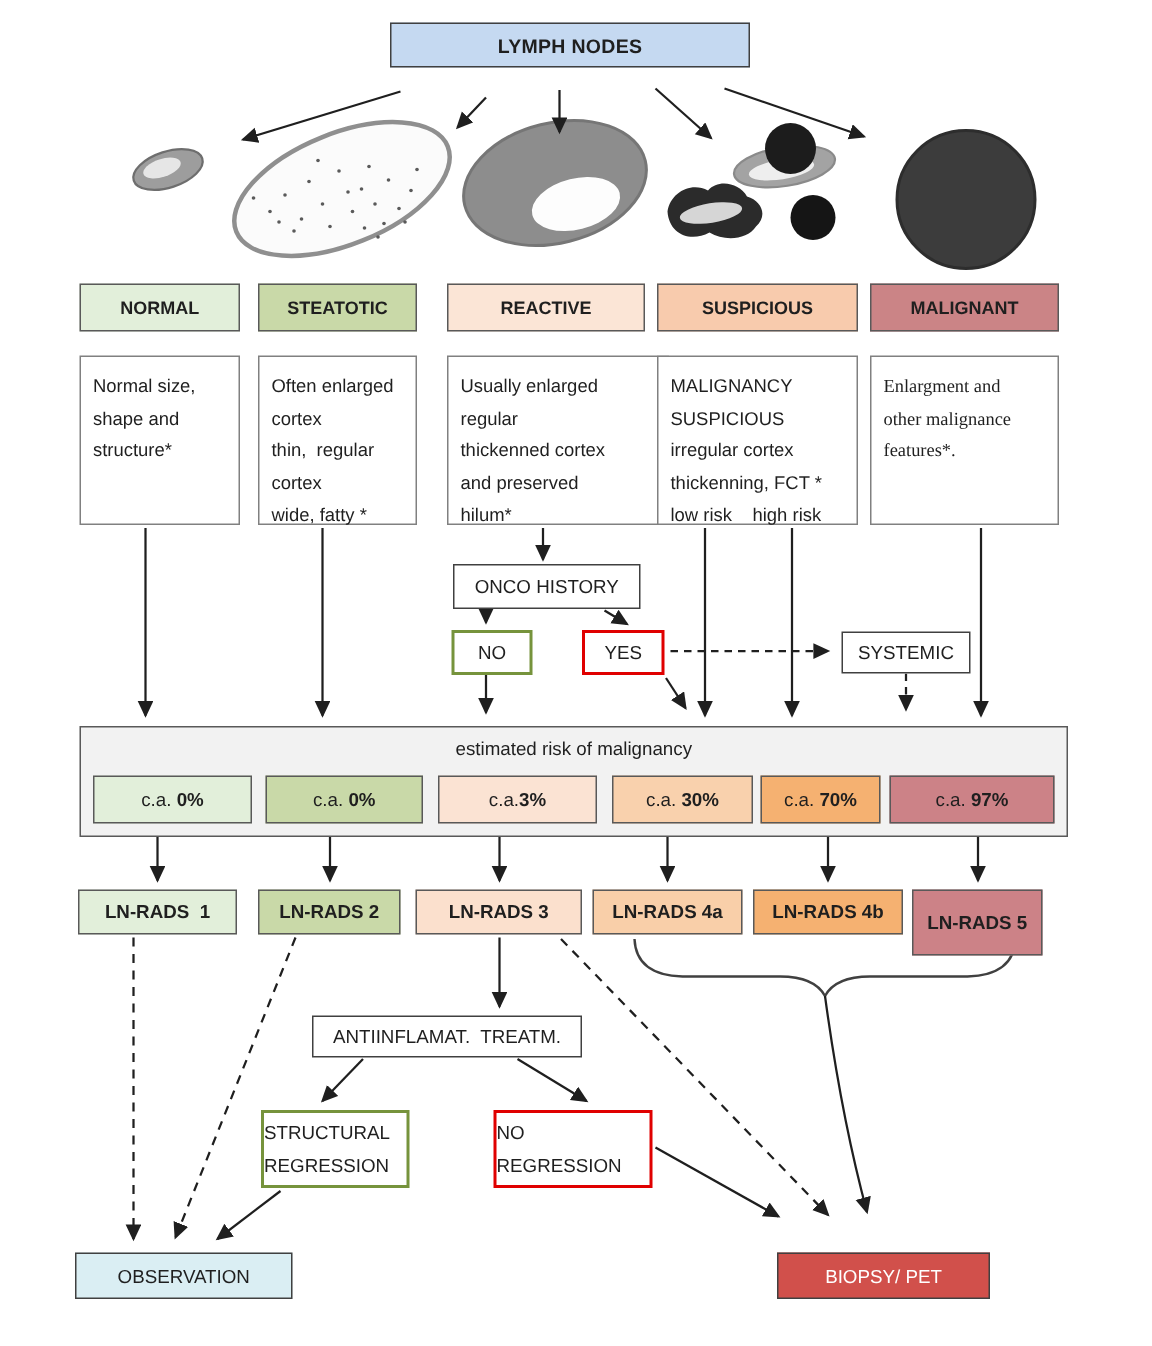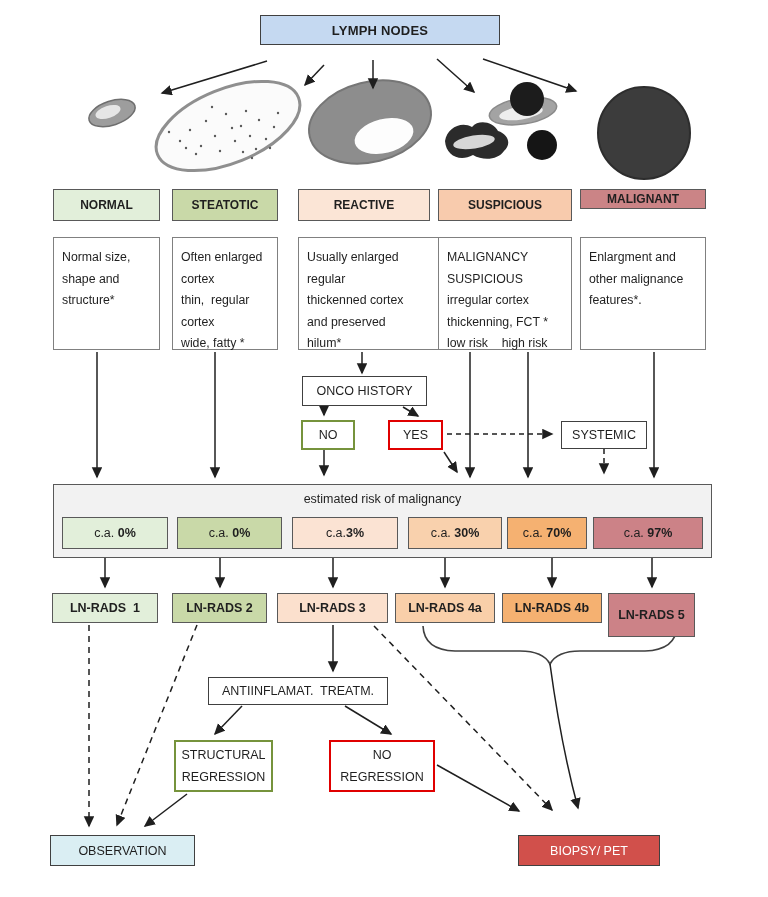--- a/index.html
+++ b/index.html
@@ -13,21 +13,21 @@
   .desc-box{border:1.6px solid #808080;flex-direction:column;align-items:flex-start;
             justify-content:flex-start;padding:9px 4px 4px 8px;font-size:12.3px;text-align:left;}
   .desc-box .line{line-height:21.5px;white-space:pre-wrap;}
   .plain-box{border:1.6px solid #404040;font-size:12.5px;}
   .outcome-green{border:2.2px solid #76933c;}
   .outcome-red{border:2.2px solid #e00000;}
   .risk-bar{border:1.6px solid #595959;background:#f2f2f2;z-index:1;position:absolute;box-sizing:border-box;}
   .risk-title{position:absolute;left:0;right:0;top:7px;text-align:center;font-size:12.5px;}
   .risk-item{border:1.4px solid #595959;font-size:12.5px;white-space:pre;}
   .lnrads{border:1.8px solid #595959;font-weight:bold;font-size:12.5px;white-space:pre;}
-  .two-line{flex-direction:column;align-items:center;justify-content:center;
+  .two-line{flex-direction:column;align-items:flex-start;justify-content:center;
             padding-left:0;text-align:left;font-size:12.5px;line-height:22px;}
   .end-box{border:1.8px solid #404040;font-size:12.5px;}
 </style>
 </head>
 <body>
 
 <div class="canvas">
 
   <svg class="layer" width="768" height="897" viewBox="0 0 768 897">
     <defs>
@@ -134,21 +134,21 @@
       <path d="M550,664 Q561,745 578,808" marker-end="url(#ah)"></path>
     </g>
   </svg>
 
   <div class="box title-box" style="left: 260px; top: 15px; width: 240px; height: 30px; background-color: rgb(197, 217, 241);">LYMPH NODES</div>
 
   <div class="box cat-header" style="left: 53px; top: 189px; width: 107px; height: 32px; background-color: rgb(226, 239, 218);">NORMAL</div>
   <div class="box cat-header" style="left: 172px; top: 189px; width: 106px; height: 32px; background-color: rgb(201, 217, 168);">STEATOTIC</div>
   <div class="box cat-header" style="left: 298px; top: 189px; width: 132px; height: 32px; background-color: rgb(251, 229, 214);">REACTIVE</div>
   <div class="box cat-header" style="left: 438px; top: 189px; width: 134px; height: 32px; background-color: rgb(248, 203, 173);">SUSPICIOUS</div>
-  <div class="box cat-header" style="left: 580px; top: 189px; width: 126px; height: 20px; background-color: rgb(203, 132, 134);">MALIGNANT</div>
+  <div class="box cat-header" style="left: 580px; top: 189px; width: 126px; height: 32px; background-color: rgb(203, 132, 134);">MALIGNANT</div>
 
   <div class="box desc-box" style="left:53px;top:237px;width:107px;height:113px;">
     <div class="line">Normal size,</div>
     <div class="line">shape and</div>
     <div class="line">structure*</div>
   </div>
   <div class="box desc-box" style="left:172px;top:237px;width:106px;height:113px;text-align:center;">
     <div class="line">Often enlarged</div>
     <div class="line">cortex</div>
     <div class="line">thin,  regular</div>
@@ -162,21 +162,21 @@
     <div class="line">and preserved</div>
     <div class="line">hilum*</div>
   </div>
   <div class="box desc-box" style="left:438px;top:237px;width:134px;height:113px;">
     <div class="line">MALIGNANCY</div>
     <div class="line">SUSPICIOUS</div>
     <div class="line">irregular cortex</div>
     <div class="line">thickenning, FCT *</div>
     <div class="line">low risk    high risk</div>
   </div>
-  <div class="box desc-box" style="left:580px;top:237px;width:126px;height:113px;">
+  <div class="box desc-box" style="left:580px;top:237px;width:126px;height:113px;font-family:Liberation Serif, serif;">
     <div class="line">Enlargment and</div>
     <div class="line">other malignance</div>
     <div class="line">features*.</div>
   </div>
 
   <div class="box plain-box" style="left:302px;top:376px;width:125px;height:30px;">ONCO HISTORY</div>
   <div class="box plain-box outcome-green" style="left: 301px; top: 420px; width: 54px; height: 30px; border-color: rgb(118, 147, 60);">NO</div>
   <div class="box plain-box outcome-red" style="left: 388px; top: 420px; width: 55px; height: 30px; border-color: rgb(224, 0, 0);">YES</div>
   <div class="box plain-box" style="left:561px;top:421px;width:86px;height:28px;">SYSTEMIC</div>
 

